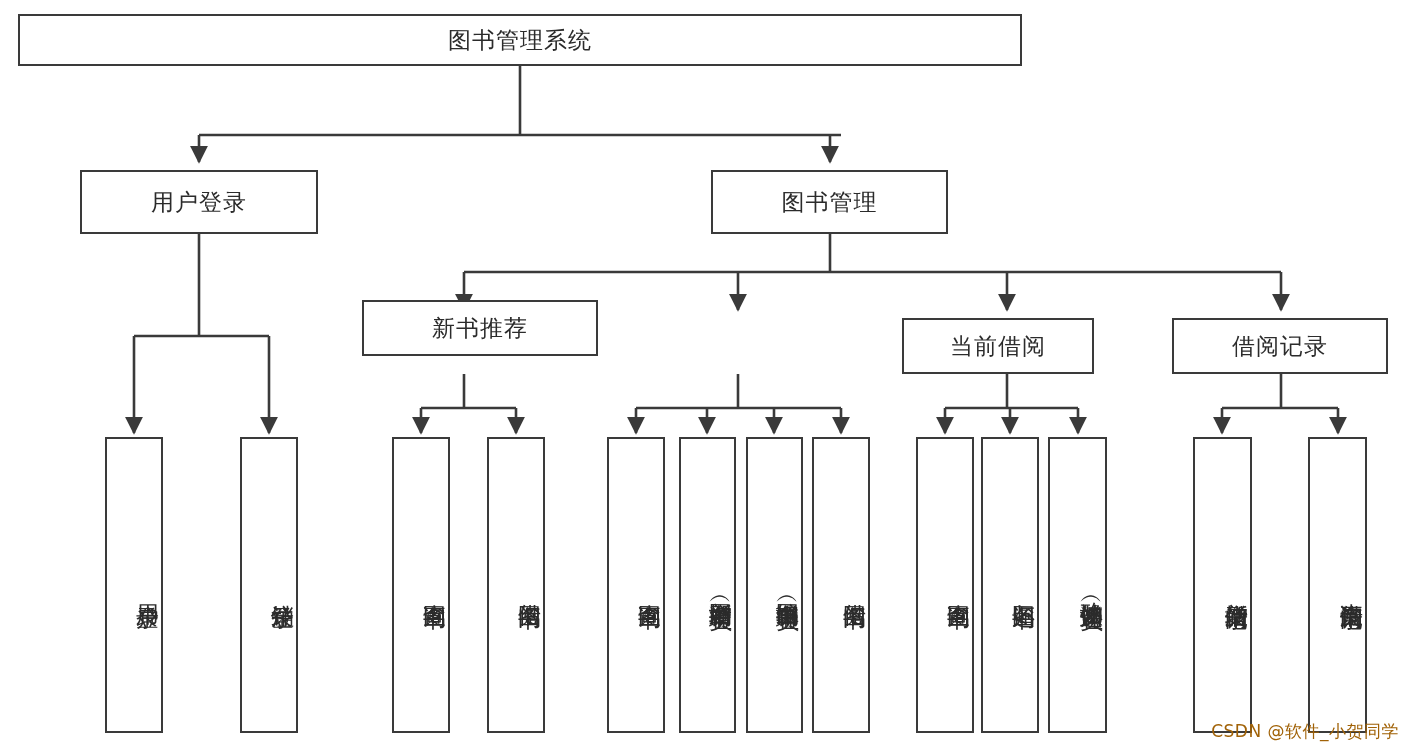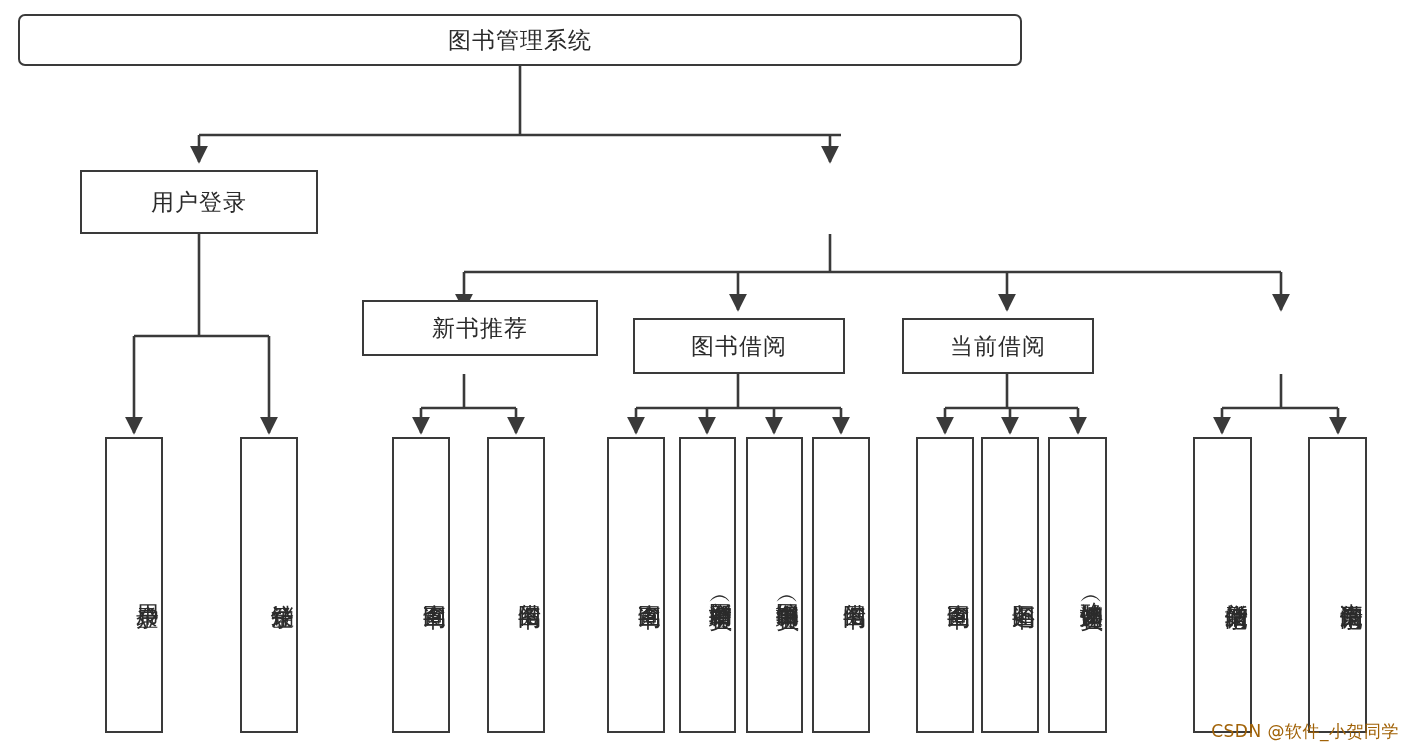--- a/index.html
+++ b/index.html
@@ -111,36 +111,39 @@
       <path d="M 1010 408 L 1010 433" marker-end="url(#arrow)"></path>
       <path d="M 1078 408 L 1078 433" marker-end="url(#arrow)"></path>
 
       <path d="M 1281 374 L 1281 408"></path>
       <path d="M 1222 408 L 1338 408"></path>
       <path d="M 1222 408 L 1222 433" marker-end="url(#arrow)"></path>
       <path d="M 1338 408 L 1338 433" marker-end="url(#arrow)"></path>
     </g>
   </svg>
 
-  <div class="node horiz" style="left:18px; top:14px; width:1004px; height:52px;border-radius:7px;">
+  <div class="node horiz" style="left:18px; top:14px; width:1004px; height:52px;">
     <span>图书管理系统</span>
   </div>
 
   <div class="node horiz" style="left:80px; top:170px; width:238px; height:64px;">
     <span>用户登录</span>
   </div>
+  <div class="node horiz" style="left:711px; top:170px; width:237px; height:64px;">
+    <span>图书管理</span>
+  </div>
 
   <div class="node horiz" style="left:362px; top:300px; width:236px; height:56px;">
     <span>新书推荐</span>
   </div>
-  <div class="node horiz" style="left:633px; top:318px; width:212px; height:56px;">
-    <span>图书借阅</span>
-  </div>
   <div class="node horiz" style="left:902px; top:318px; width:192px; height:56px;">
     <span>当前借阅</span>
+  </div>
+  <div class="node horiz" style="left:1172px; top:318px; width:216px; height:56px;">
+    <span>借阅记录</span>
   </div>
 
   <div class="node vert" style="left:105px; top:437px; width:58px; height:296px;">
     <span>用户登录</span>
   </div>
   <div class="node vert" style="left:240px; top:437px; width:58px; height:296px;">
     <span>注销登录</span>
   </div>
 
   <div class="node vert" style="left:392px; top:437px; width:58px; height:296px;">

